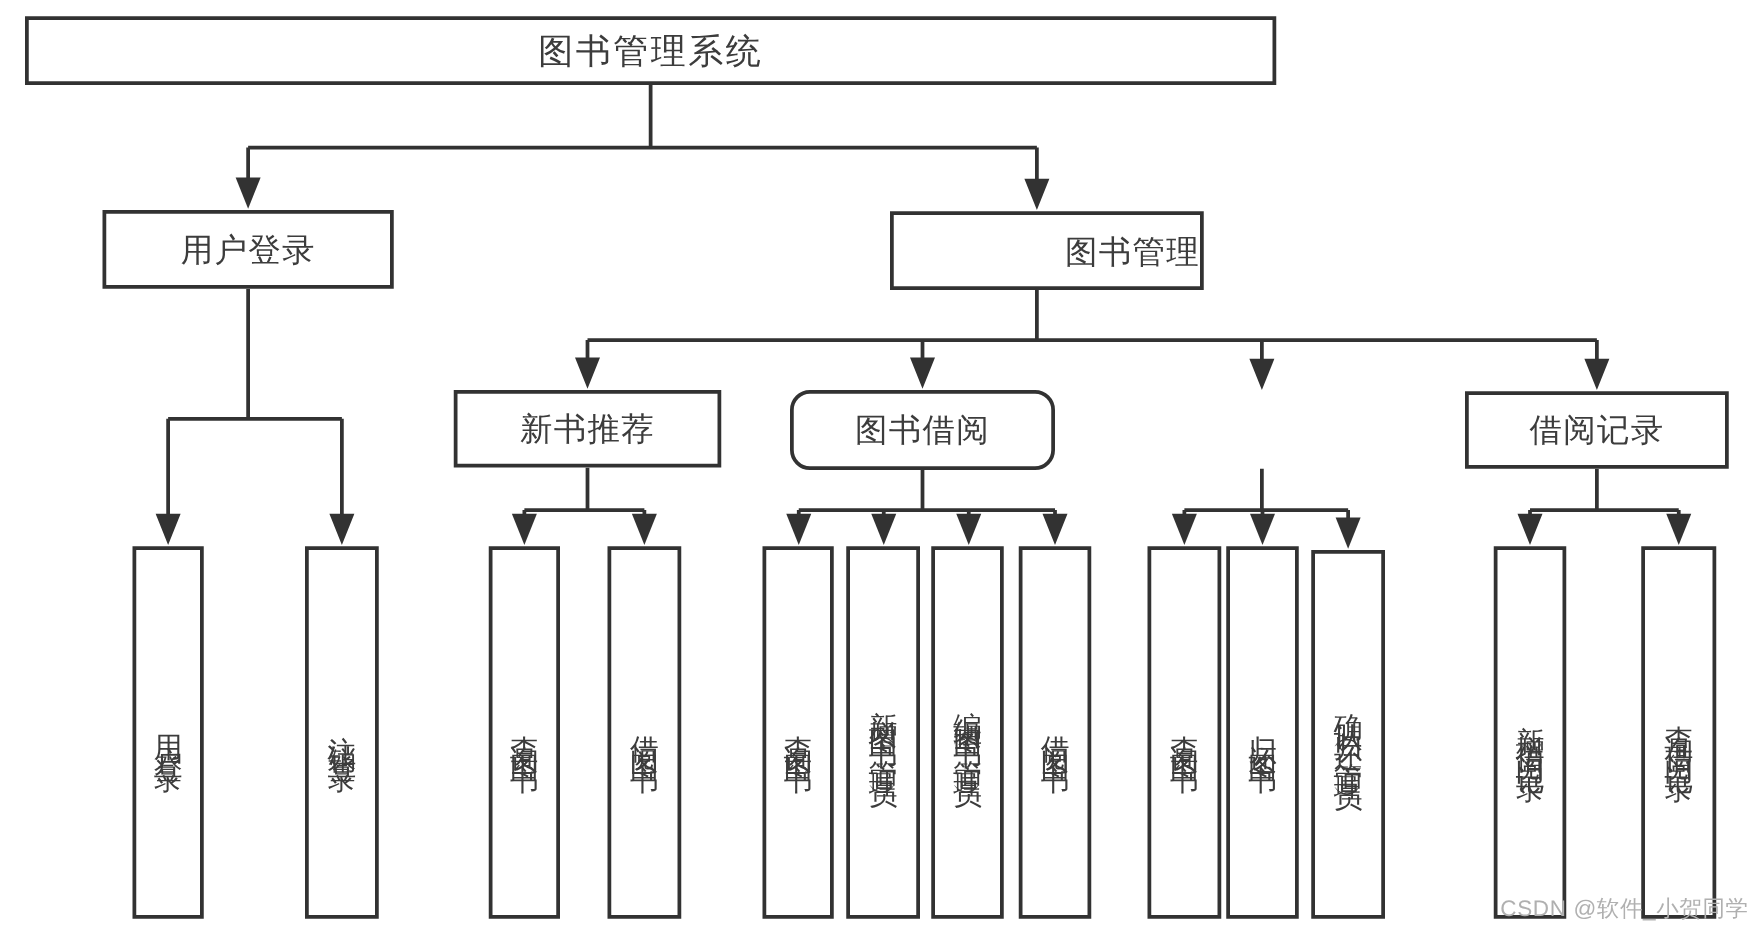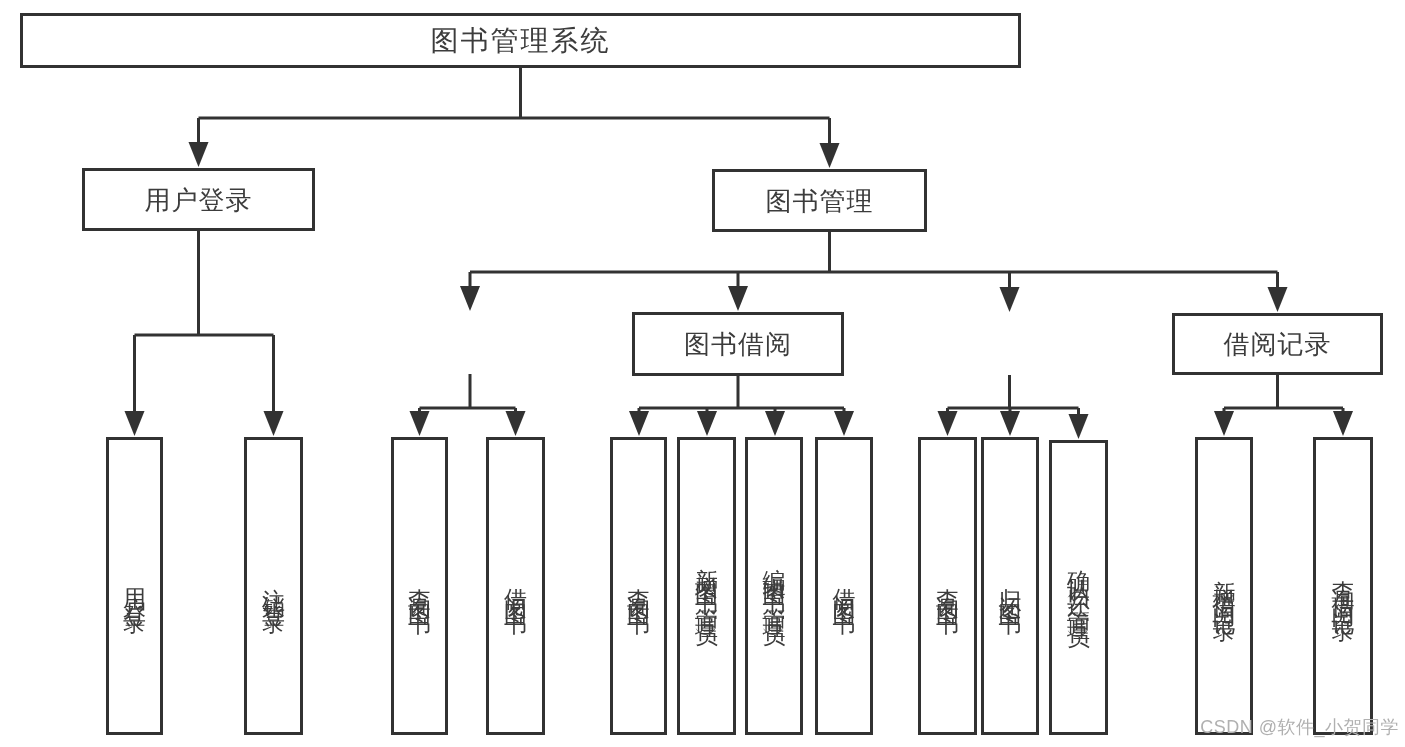--- a/index.html
+++ b/index.html
@@ -92,25 +92,28 @@
     </g>
   </svg>
 
   <div class="node root-node" style="left:20px; top:13px; width:1001px; height:55px;">
     <span class="h-label">图书管理系统</span>
   </div>
 
   <div class="node" style="left:82px; top:168px; width:233px; height:63px;">
     <span class="h-label">用户登录</span>
   </div>
-  <div class="node" style="left:712px; top:169px; width:215px; height:63px;">
+  <div class="node" style="left:712px; top:169px; width:251px; height:63px;justify-content:flex-end;">
     <span class="h-label">图书管理</span>
   </div>
 
-  <div class="node" style="left:632px; top:312px; width:212px; height:64px;">
+  <div class="node" style="left:363px; top:312px; width:214px; height:62px;">
+    <span class="h-label">新书推荐</span>
+  </div>
+  <div class="node" style="left:632px; top:312px; width:212px; height:64px;border-radius:16px;">
     <span class="h-label">图书借阅</span>
   </div>
   <div class="node" style="left:1172px; top:313px; width:211px; height:62px;">
     <span class="h-label">借阅记录</span>
   </div>
 
   <div class="node" style="left:106px; top:437px; width:57px; height:298px;">
     <span class="v-label">用户登录</span>
   </div>
   <div class="node" style="left:244px; top:437px; width:59px; height:298px;">

